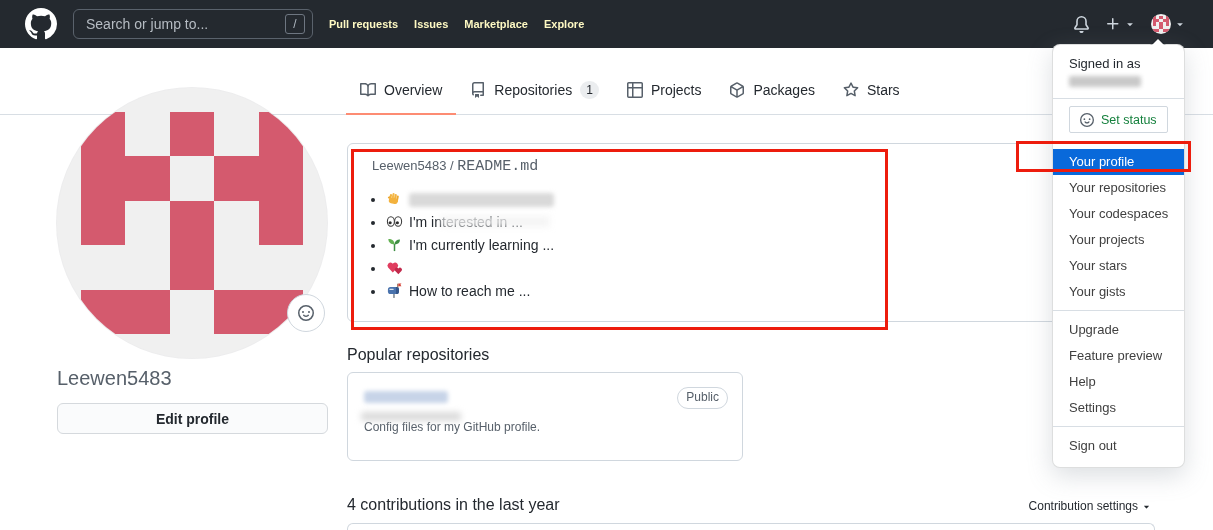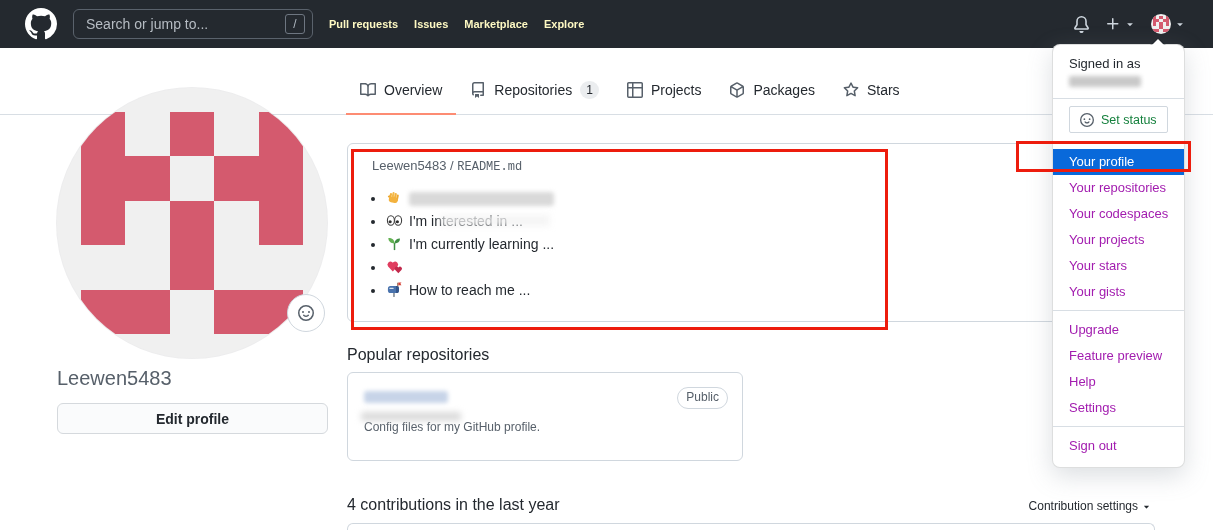--- a/index.html
+++ b/index.html
@@ -63,21 +63,21 @@
     font-size:14px; font-weight:700; color:#24292f; display:flex; align-items:center; justify-content:center; cursor:pointer;
     font-family:"Liberation Sans",sans-serif;
   }
 
   
   .readme-card {
     position:absolute; left:347px; top:143px; width:808px; height:179px;
     border:1px solid #d0d7de; border-radius:6px; background:#fff; padding:14px 24px;
   }
   .readme-head { font-size:13px; color:#57606a; }
-  .readme-head .mono { font-family:"Liberation Mono", monospace; font-size:12px; }
+  .readme-head .mono { font-family:"Liberation Mono", monospace; font-size:15px; }
   .readme-head span { cursor:pointer; }
   .readme-list { margin:13px 0 0 14px; list-style:disc; }
   .readme-list li { font-size:14px; color:#24292f; line-height:23px; position:relative; }
   .readme-list .emoji { display:inline-block; vertical-align:-3px; margin-right:6px; }
   .blur-block { display:inline-block; vertical-align:middle; border-radius:3px; filter:blur(2px); }
   .blur-overlay { position:absolute; border-radius:2px; filter:blur(3px); background:rgba(243,243,243,0.85); }
 
   
   .popular-heading { position:absolute; left:347px; top:346px; font-size:16px; color:#24292f; }
   .repo-card {
@@ -119,21 +119,21 @@
   .menu-signed .label { line-height:17px; color:#24292f; }
   .blur-user { width:72px; height:11px; margin-top:4px; background:#c9c9c9; border-radius:2px; filter:blur(2px); }
   .menu-divider { height:1px; background:#d8dee4; margin:5px 0 6px; }
   .set-status-wrap { padding:1px 16px 4px; }
   .set-status {
     display:flex; align-items:center; gap:7px; width:100%; height:27px;
     border:1px solid #d0d7de; border-radius:2px; background:#fff; padding:0 10px;
     font-size:12.5px; color:#15803d; cursor:pointer; font-family:"Liberation Sans",sans-serif;
   }
   .set-status svg { fill:#57606a; flex:none; }
-  .menu-item { display:block; padding:5px 16px; line-height:16px; color:#a21caf; cursor:pointer; white-space:nowrap; }
+  .menu-item { display:block; padding:5px 16px; line-height:16px; color:#404040; cursor:pointer; white-space:nowrap; }
   .menu-item.active { background:#0969da; color:#fff; }
 
   
   .anno { position:absolute; border:3px solid #ed1c0d; background:transparent; pointer-events:none; }
   .anno-readme { left:351px; top:149px; width:537px; height:181px; z-index:15; }
   .anno-profile { left:1016px; top:141px; width:175px; height:31px; z-index:30; }
 </style>
 </head>
 <body>
 

